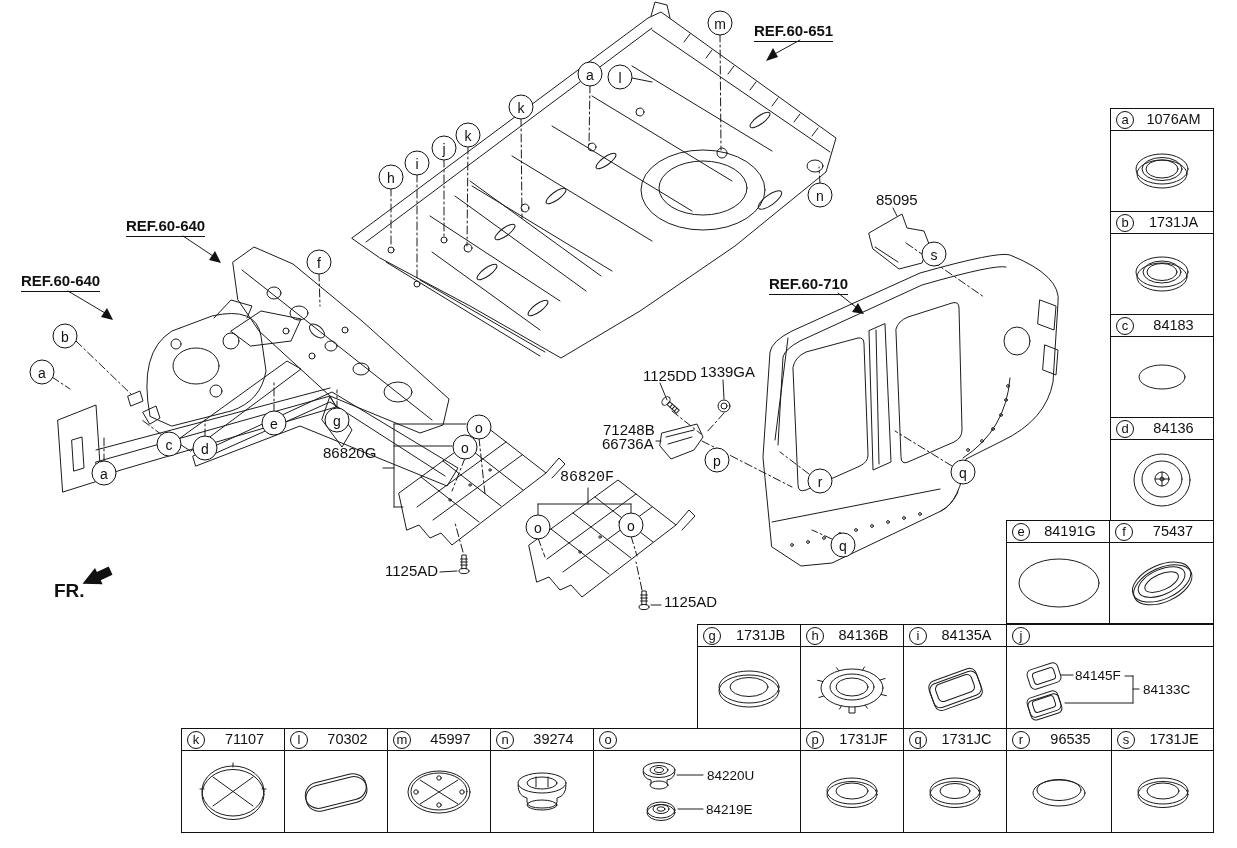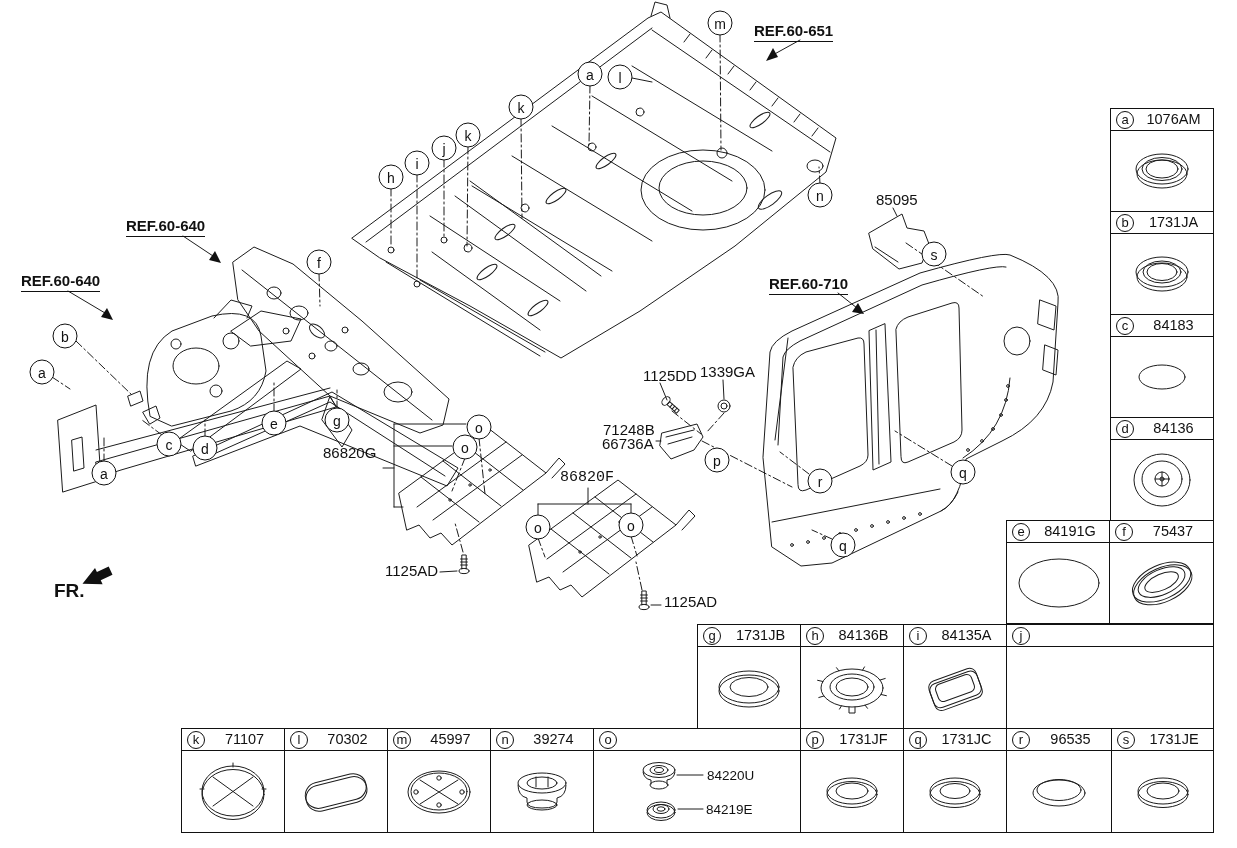--- a/index.html
+++ b/index.html
@@ -406,20 +406,38 @@
         <rect x="-25" y="-11" width="50" height="28" rx="7"></rect>
       </g>
           </svg>
     </div>
   </div>
 
   <div class="cell" style="left:1006px;top:624px;width:208px;height:105px">
     <div class="cell-hd">
       <span class="badge">j</span>
       <span class="pn"></span>
+    </div>
+    <div class="cell-bd">
+      <svg width="208" height="82" viewBox="0 0 208 82" style="position:absolute;left:0;top:0">
+            <g class="ln">
+        <g transform="translate(37,29) rotate(-18)">
+          <rect x="-16" y="-10" width="32" height="20" rx="5"></rect>
+                <rect x="-11" y="-6" width="22" height="12" rx="3"></rect>
+        </g>
+        <g transform="translate(37,57) rotate(-18)">
+          <rect x="-16" y="-10" width="32" height="20" rx="5"></rect>
+                <rect x="-11" y="-6" width="22" height="12" rx="3"></rect>
+          <rect x="-16" y="-7" width="32" height="20" rx="5"></rect>
+        </g>
+        <path d="M54,28 L66,28 M118,29 L126,29 M126,29 L126,56 M58,56 L126,56 M126,42 L132,42"></path>
+      </g>
+          </svg>
+      <span class="inlabel" style="left:68px;top:22px">84145F</span>
+      <span class="inlabel" style="left:136px;top:36px">84133C</span>
     </div>
   </div>
 
   <div class="cell" style="left:181px;top:728px;width:104px;height:105px">
     <div class="cell-hd">
       <span class="badge">k</span>
       <span class="pn">71107</span>
     </div>
     <div class="cell-bd">
       <svg width="80" height="64" viewBox="-40 -32 80 64">

